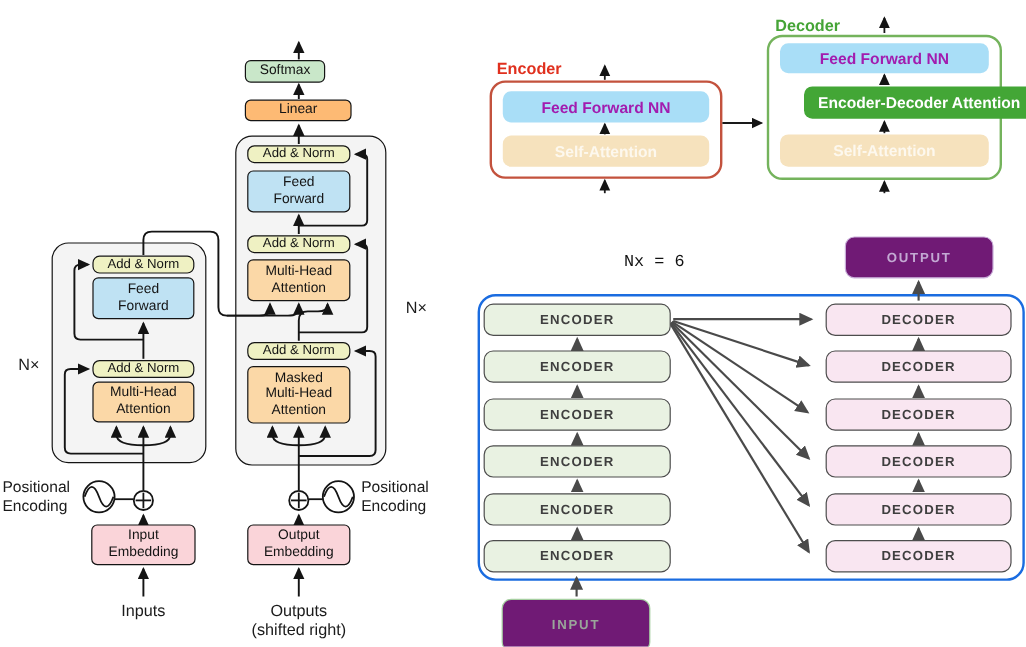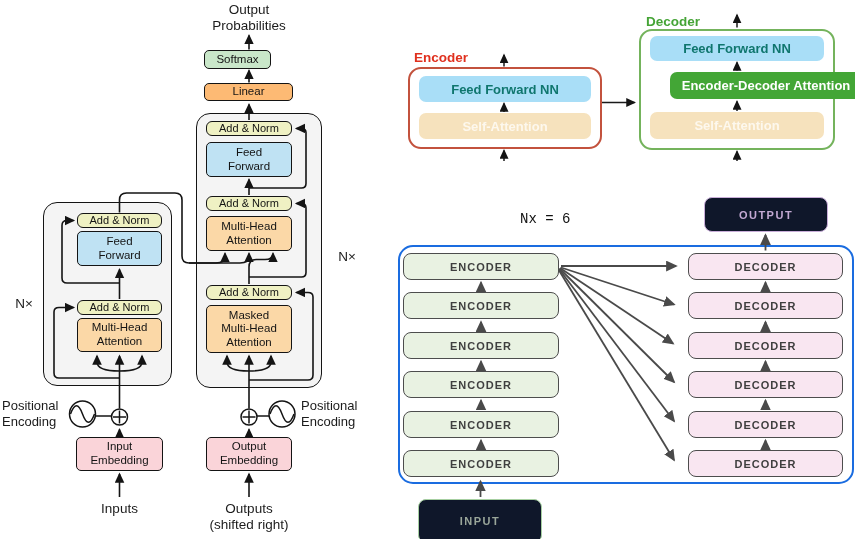--- a/index.html
+++ b/index.html
@@ -17,35 +17,35 @@
   .c-mha{background:#fbd8a7;padding:0 10px;}
   .c-emb{background:#fad4d9;padding:12px 14px;}
   .lbl{position:absolute;color:#1b1b1b;font-size:13.5px;line-height:1.22;text-align:center;z-index:3;}
   .lbl-left{text-align:left;font-size:13px;}
   
   .outer2{position:absolute;box-sizing:border-box;background:#fff;border-radius:13px;z-index:1;}
   .o-enc{border:2px solid #c3523d;}
   .o-dec{border:2px solid #74b35c;}
   .bx2{position:absolute;box-sizing:border-box;display:flex;align-items:center;justify-content:center;
        border-radius:7px;color:#fff;font-weight:bold;font-size:13px;z-index:3;}
-  .c-ffnn{background:#a9def7;color:#0f766e;}
+  .c-ffnn{background:#a9def7;color:#a21caf;}
   .c-sa{background:#f6e2bd;color:#fdf8ee;}
   .c-eda{background:#43a636;color:#ffffff;}
   .blklbl{position:absolute;font-weight:bold;font-size:13.5px;z-index:3;}
   .lab-enc{color:#e0301e;}
   .lab-dec{color:#45a436;}
   
   .blue-frame{position:absolute;box-sizing:border-box;border:2.5px solid #1a6ce0;border-radius:15px;z-index:1;}
   .stackbox{position:absolute;box-sizing:border-box;display:flex;align-items:center;justify-content:center;
             border:1.5px solid #4d4d4d;border-radius:8px;font-weight:bold;font-size:11px;
             letter-spacing:1px;color:#3f3f3f;z-index:3;}
   .c-enc6{background:#e9f2e2;}
   .c-dec6{background:#f9e6f1;}
   .io{position:absolute;box-sizing:border-box;display:flex;align-items:center;justify-content:center;
-      background:#0f172a;border-radius:8px;font-weight:bold;font-size:11px;letter-spacing:1.5px;z-index:3;}
+      background:#701a75;border-radius:8px;font-weight:bold;font-size:11px;letter-spacing:1.5px;z-index:3;}
   .output-box{border:1.6px solid #c9aed9;color:#c3a9d3;}
   .input-box{border:1.6px solid #a6cfa1;color:#9aa69a;}
   .nx6{position:absolute;font-size:14px;color:#111;z-index:3;}
   #wires{position:absolute;left:0;top:0;z-index:2;pointer-events:none;}
 </style>
 </head>
 <body>
 
 <div id="stage">
 
@@ -136,21 +136,20 @@
 
       <path d="M561,266 H676" marker-end="url(#ahg)"></path>
       <path d="M561,267.5 L674,304.5" marker-end="url(#ahg)"></path>
       <path d="M560,268 L673,343.5" marker-end="url(#ahg)"></path>
       <path d="M559.5,268.5 L674,382" marker-end="url(#ahg)"></path>
       <path d="M559,269 L674,421" marker-end="url(#ahg)"></path>
       <path d="M558.5,269.5 L674,460" marker-end="url(#ahg)"></path>
     </g>
   </svg>
 
-  <div class="lbl" style="left:196px;top:2px;width:106px;">Output Probabilities</div>
   <div class="bx c-softmax" style="left:204px;top:50px;width:67px;height:19px;">Softmax</div>
   <div class="bx c-linear" style="left:204px;top:83px;width:89px;height:18px;">Linear</div>
 
   <div class="bx c-addnorm" style="left:206px;top:121px;width:86px;height:15px;">Add &amp; Norm</div>
   <div class="bx c-ff" style="left:206px;top:142px;width:86px;height:35px;">Feed Forward</div>
   <div class="bx c-addnorm" style="left:206px;top:196px;width:86px;height:15px;">Add &amp; Norm</div>
   <div class="bx c-mha" style="left:206px;top:216px;width:86px;height:35px;">Multi-Head Attention</div>
   <div class="bx c-addnorm" style="left:206px;top:285px;width:86px;height:15px;">Add &amp; Norm</div>
   <div class="bx c-mha" style="left:206px;top:305px;width:86px;height:48px;">Masked Multi-Head Attention</div>
 

